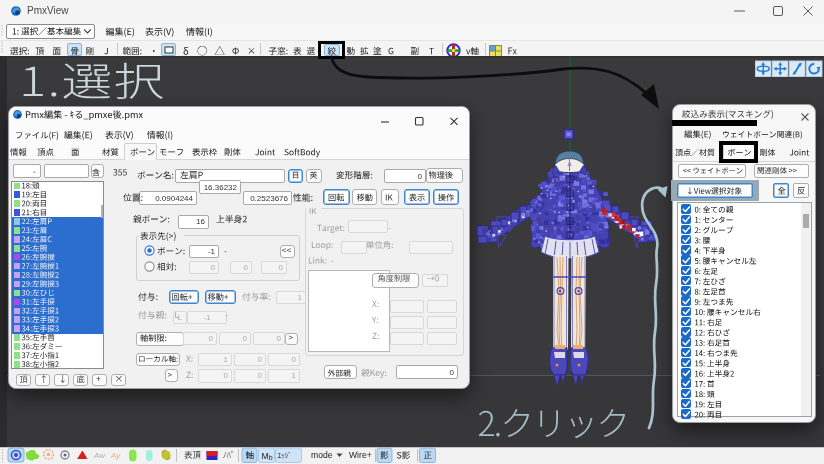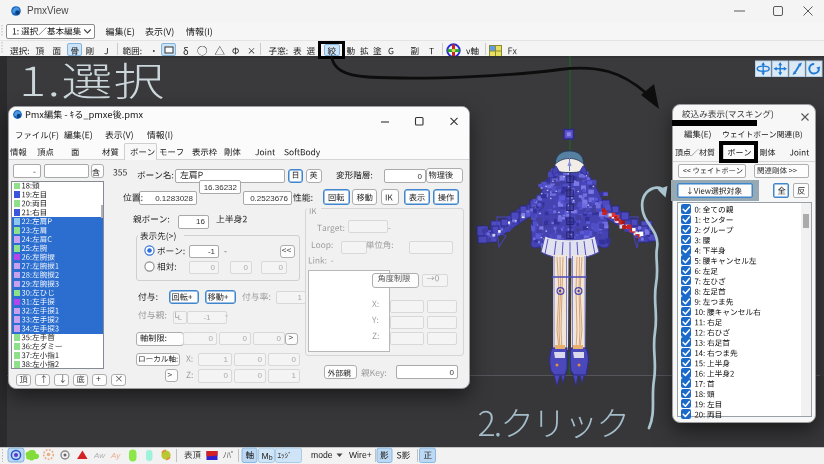--- a/index.html
+++ b/index.html
@@ -694,21 +694,21 @@
  <div class="btn" style="left:65px;top:267.5px;width:15px;height:12.5px"></div>
  <div class="btn" style="left:84px;top:267.5px;width:15px;height:12.5px"></div>
  <div class="btn" style="left:103px;top:267.5px;width:15px;height:12.5px"></div>
 
  <div class="in" style="left:167px;top:62.5px;width:110px;height:14px"></div>
  <div class="btnb" style="left:280px;top:62.5px;width:15px;height:14px"></div>
  <div class="btn" style="left:298px;top:62.5px;width:16px;height:14px"></div>
  <div class="in num" style="left:376px;top:62.5px;width:42px;height:14px;line-height:13px">0</div>
  <div class="btn" style="left:418px;top:62px;width:37px;height:15px"></div>
 
- <div class="in num" style="left:131px;top:84.5px;width:58px;height:14px;line-height:13px">0.1283028</div>
+ <div class="in num" style="left:131px;top:84.5px;width:58px;height:14px;line-height:13px">0.0904244</div>
  <div class="in num" style="left:191px;top:74px;width:42px;height:14px;line-height:13px">16.36232</div>
  <div class="in num" style="left:235px;top:84.5px;width:49px;height:14px;line-height:13px">0.2523676</div>
  <div class="btnb" style="left:315px;top:83px;width:27px;height:15.5px"></div>
  <div class="btn" style="left:344px;top:83px;width:25px;height:15.5px"></div>
  <div class="btn" style="left:373px;top:83px;width:18px;height:15.5px"></div>
  <div class="btnb" style="left:396px;top:83px;width:26px;height:15.5px"></div>
  <div class="btnb" style="left:425px;top:83px;width:26px;height:15.5px"></div>
 
  <div class="in num" style="left:170px;top:109px;width:31px;height:13.5px;line-height:12.5px">16</div>
 

